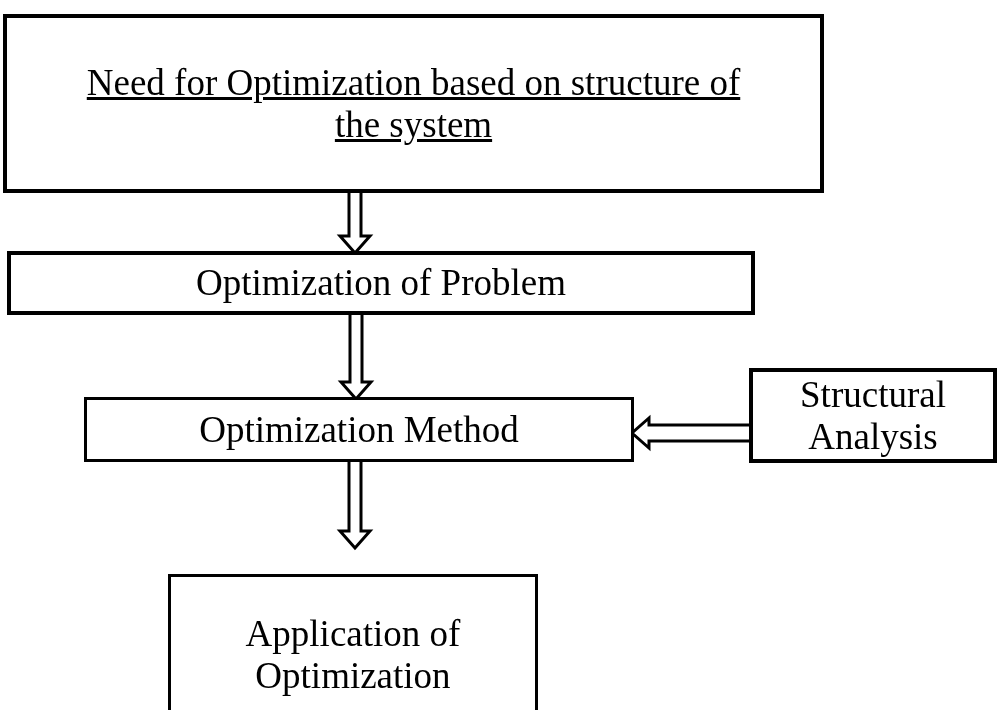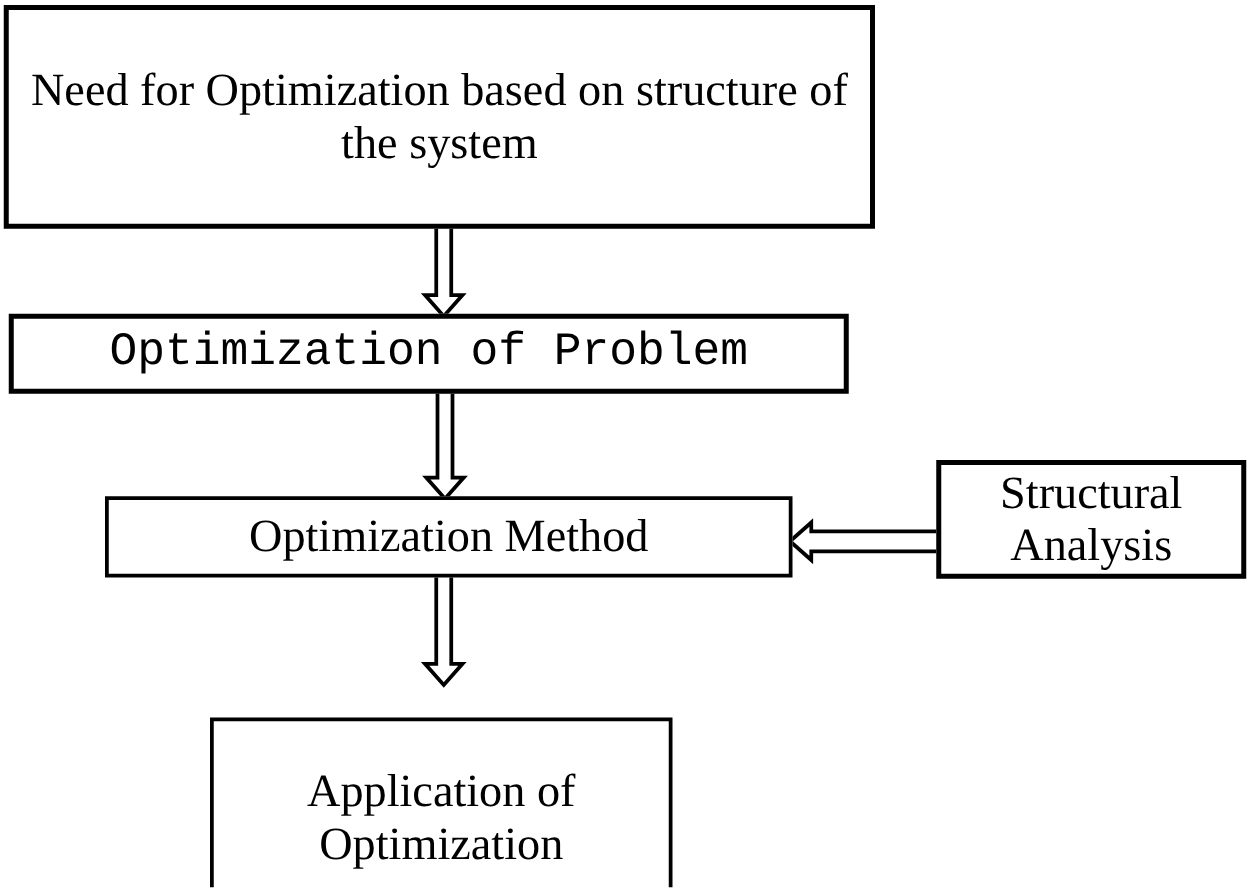--- a/index.html
+++ b/index.html
@@ -35,22 +35,22 @@
     display: flex;
     align-items: center;
     justify-content: center;
     text-align: center;
     font-size: 37px;
     line-height: 1.13;
     white-space: pre-line;
     z-index: 1;
   }
 
-  .n-need        { left: 3px;   top: 4px;   width: 697px; height: 179px; }
-  .n-problem     { left: 7px;   top: 251px; width: 672px; height: 64px; font-family: Liberation Mono, monospace;  }
+  .n-need        { left: 3px;   top: 14px;   width: 821px; height: 179px; text-decoration: underline; }
+  .n-problem     { left: 7px;   top: 251px; width: 748px; height: 64px;  }
   .n-method      { left: 84px;  top: 397px; width: 550px; height: 65px;  border-width: 3px; }
   .n-application { left: 168px; top: 545px; width: 370px; height: 162px; border-width: 3px; margin-top: 29px; }
   .n-structural  { left: 749px; top: 368px; width: 248px; height: 95px; }
 </style>
 </head>
 <body>
 
 <div class="canvas">
 
   <svg class="arrows" viewBox="0 0 1002 710" xmlns="http://www.w3.org/2000/svg">

